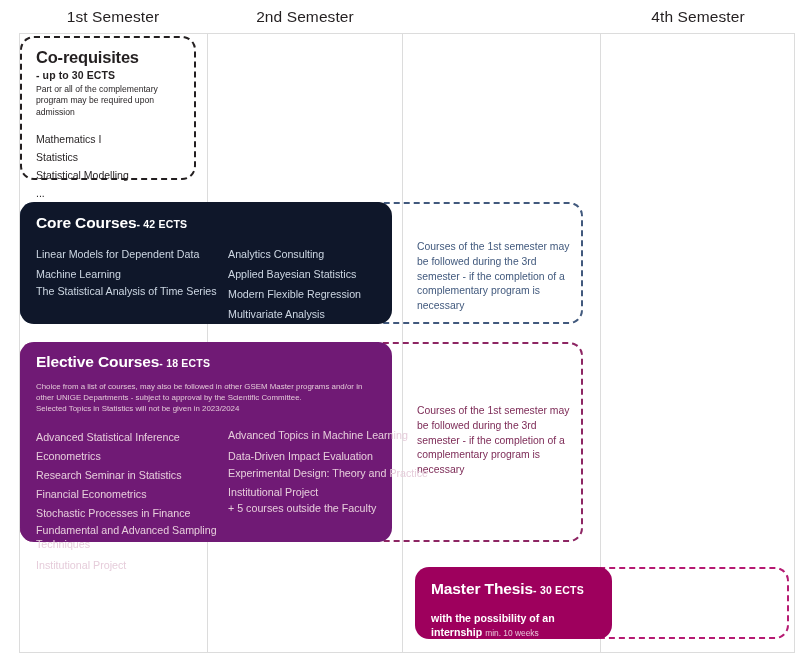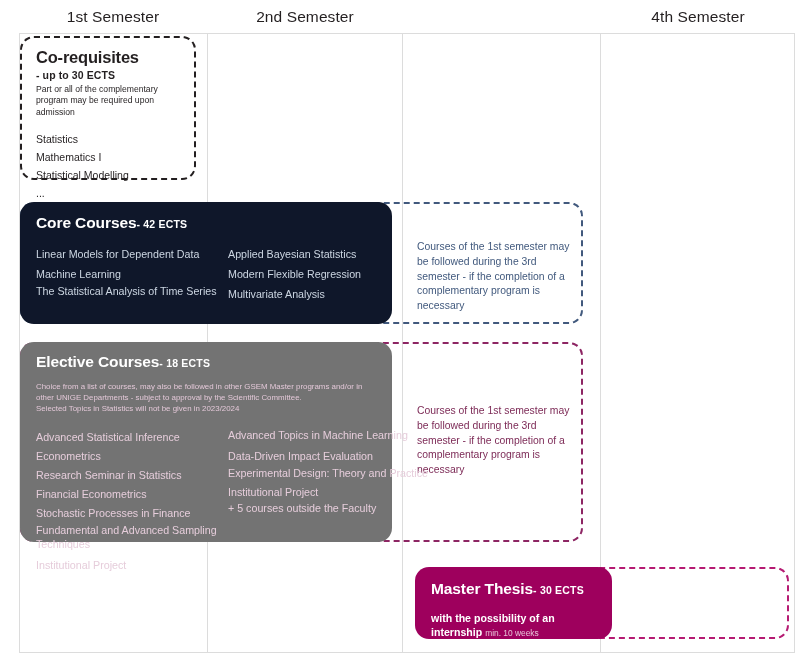--- a/index.html
+++ b/index.html
@@ -121,21 +121,21 @@
   }
   .card-core .col:first-child { width: 192px; }
   .card-core .col .item {
     color: #ccd6e2;
     font-size: 10.7px;
     line-height: 1.88;
   }
 
   
   .card-elect {
-    background: #737373;
+    background: #701a75;
     padding: 11px 28px 10px 16px;
     z-index: 3;
   }
   .card-elect .hdr { color: #ffffff; }
   .elect-note {
     color: #e2c7d7;
     font-size: 7.9px;
     line-height: 1.38;
     margin-top: 11px;
   }
@@ -209,38 +209,39 @@
   <div class="dash-box dash-plum" style="left:20px; top:342px; width:563px; height:200px;"></div>
   <div class="dash-text plum" style="left:417px; top:404px; width:162px;">Courses of the 1st semester may be followed during the 3rd semester - if the completion of a complementary program is necessary</div>
 
   <div class="dash-box dash-magenta" style="left:435px; top:567px; width:354px; height:72px;"></div>
 
   <div class="card card-coreq" style="left:20px; top:36px; width:176px; height:144px;">
     <div class="coreq-title">Co-requisites</div>
     <div class="coreq-sub">- up to 30 ECTS</div>
     <div class="coreq-note">Part or all of the complementary program may be required upon admission</div>
     <div class="coreq-list">
+      <div class="item">Mathematics I</div>
       <div class="item">Statistics</div>
-      <div class="item">Mathematics I</div>
       <div class="item">Statistical Modelling</div>
       <div class="item">...</div>
     </div>
   </div>
 
   <div class="card card-core" style="left:20px; top:202px; width:372px; height:122px;">
     <div class="hdr">
       <span class="name">Core Courses</span><span class="ects">- 42 ECTS</span>
     </div>
     <div class="two-col">
       <div class="col">
         <div class="item">Linear Models for Dependent Data</div>
         <div class="item">Machine Learning</div>
         <div class="item" style="line-height:1.32;">The Statistical Analysis of Time Series</div>
       </div>
       <div class="col">
+        <div class="item">Analytics Consulting</div>
         <div class="item">Applied Bayesian Statistics</div>
         <div class="item">Modern Flexible Regression</div>
         <div class="item">Multivariate Analysis</div>
       </div>
     </div>
   </div>
 
   <div class="card card-elect" style="left:20px; top:342px; width:372px; height:200px;">
     <div class="hdr">
       <span class="name">Elective Courses</span><span class="ects">- 18 ECTS</span>

